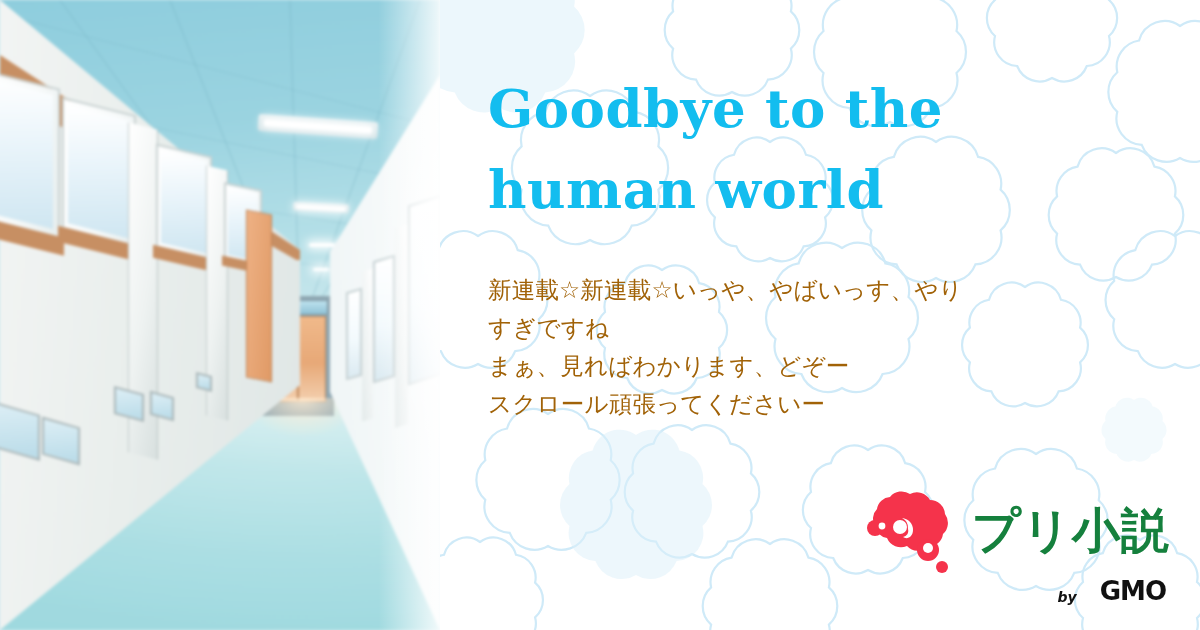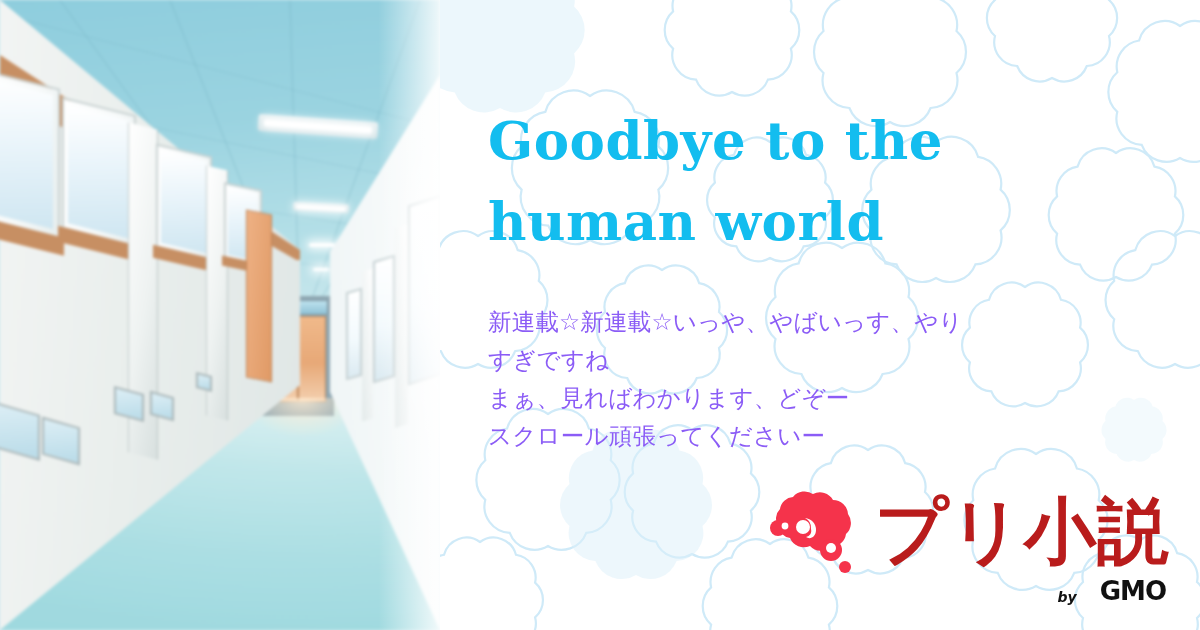--- a/index.html
+++ b/index.html
@@ -157,37 +157,37 @@
     height:630px;
     background:#ffffff;
     overflow:hidden;
   }
   #pattern{ position:absolute; inset:0; }
 
   #panel-content{
     position:relative;
     z-index:2;
     height:100%;
-    padding:100px 0 0 48px;
+    padding:68px 0 0 48px;
   }
 
   #title{
     color:#13bdef;
     font-family:"DejaVu Serif", serif;
     font-weight:700;
     font-size:53px;
     line-height:1.52;
     letter-spacing:.5px;
     max-width:640px;
     white-space:pre-line;
   }
 
   #desc{
     margin-top:42px;
-    color:#8b5cf6;
+    color:#a16207;
     font-family:"DejaVu Sans", sans-serif;
     font-size:23.5px;
     line-height:1.62;
     letter-spacing:.2px;
     max-width:660px;
     white-space:pre-line;
   }
 
   
   #brand{
@@ -195,24 +195,24 @@
     right:30px;
     bottom:26px;
     z-index:3;
     display:flex;
     flex-direction:column;
     align-items:flex-end;
   }
   #brand-row{ display:flex; align-items:center; gap:14px; }
   #brand-mark{ display:block; }
   #brand-word{
-    color:#b91c1c;
+    color:#15803d;
     font-family:"DejaVu Sans", sans-serif;
     font-weight:700;
-    font-size:72px;
+    font-size:48px;
     line-height:.95;
     letter-spacing:1px;
     white-space:nowrap;
   }
   #brand-by{
     margin-top:4px;
     margin-right:4px;
     display:flex;
     align-items:flex-end;
     gap:3px;

